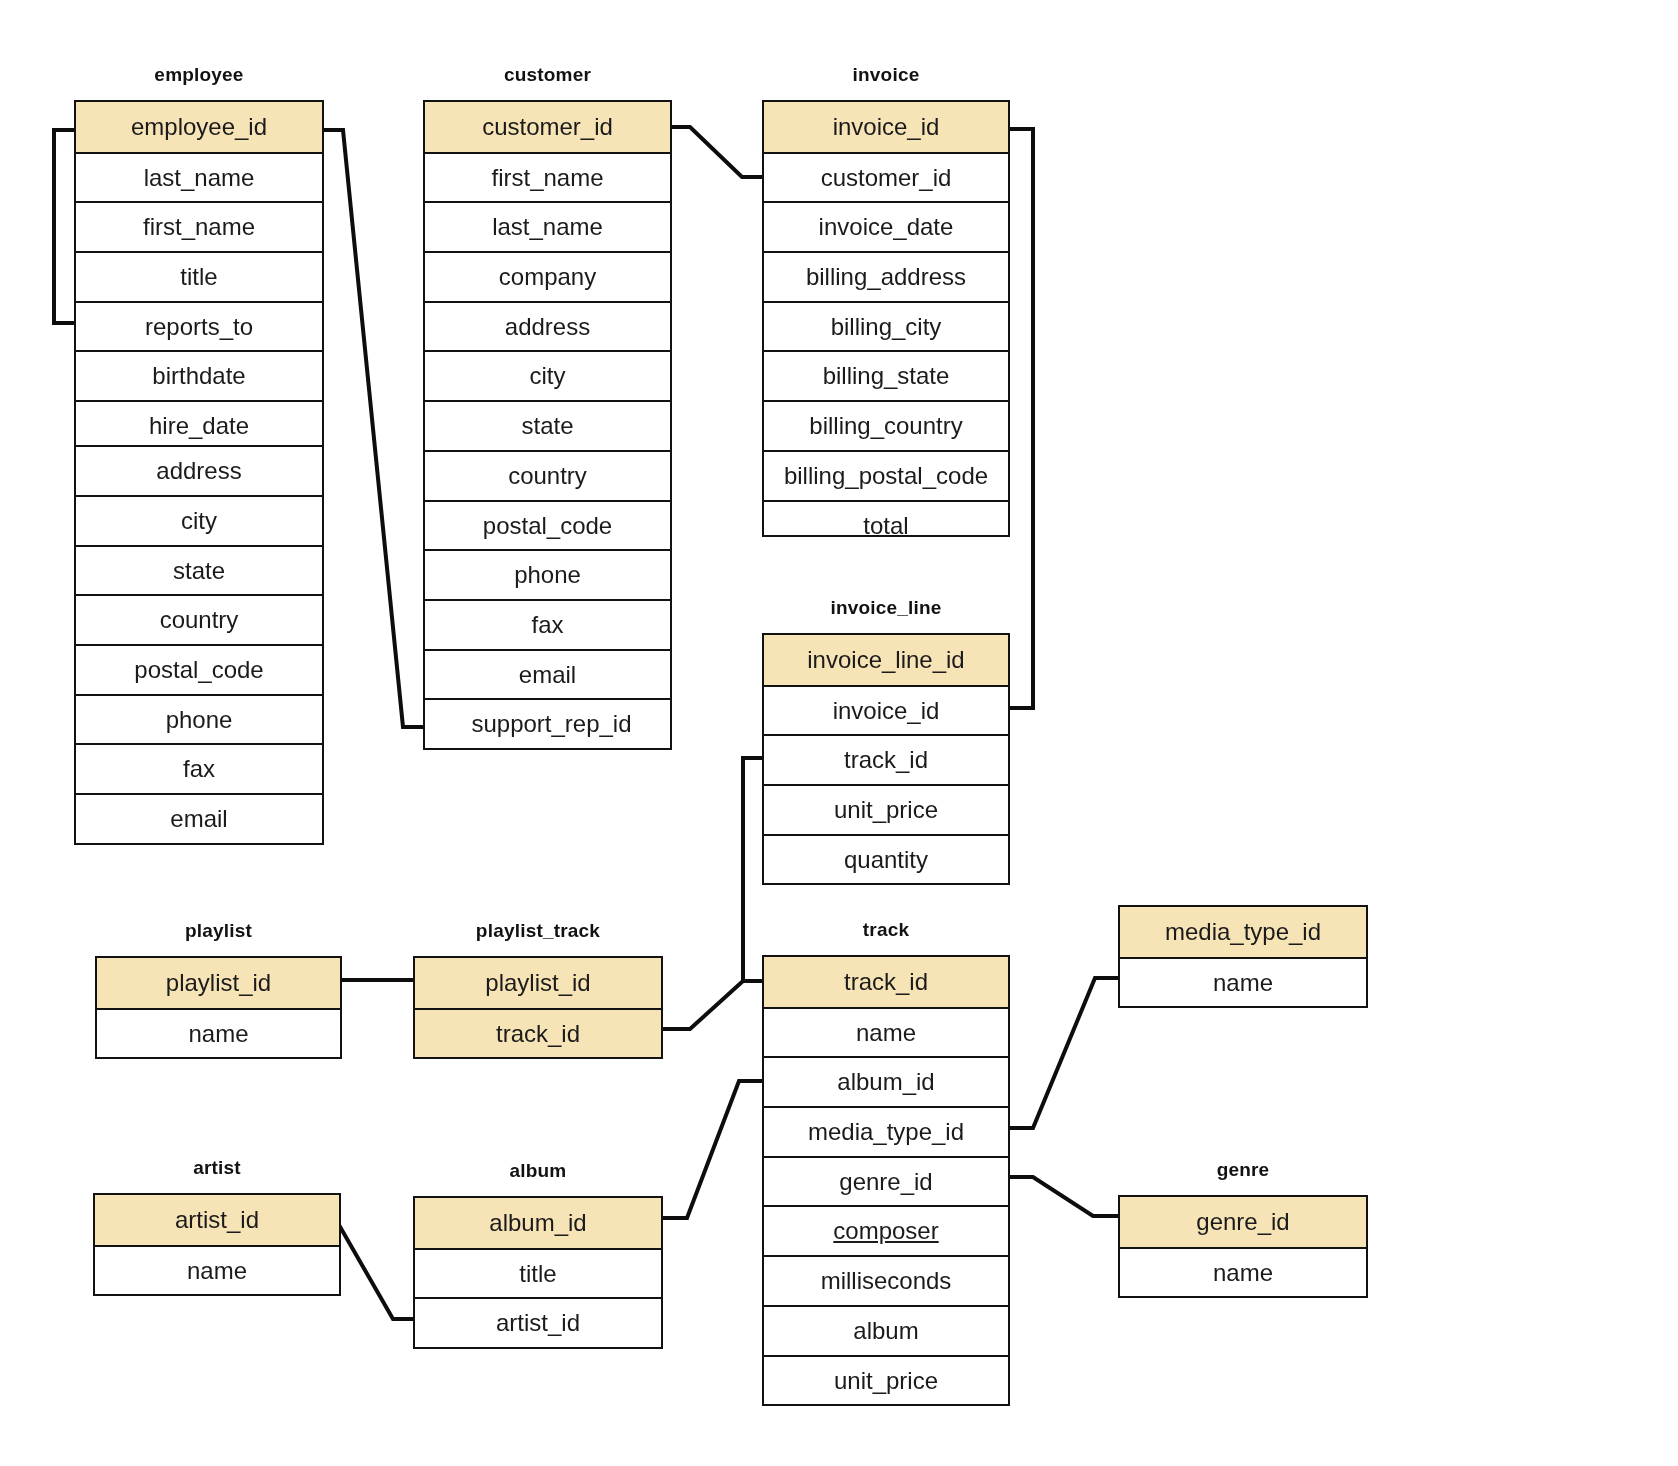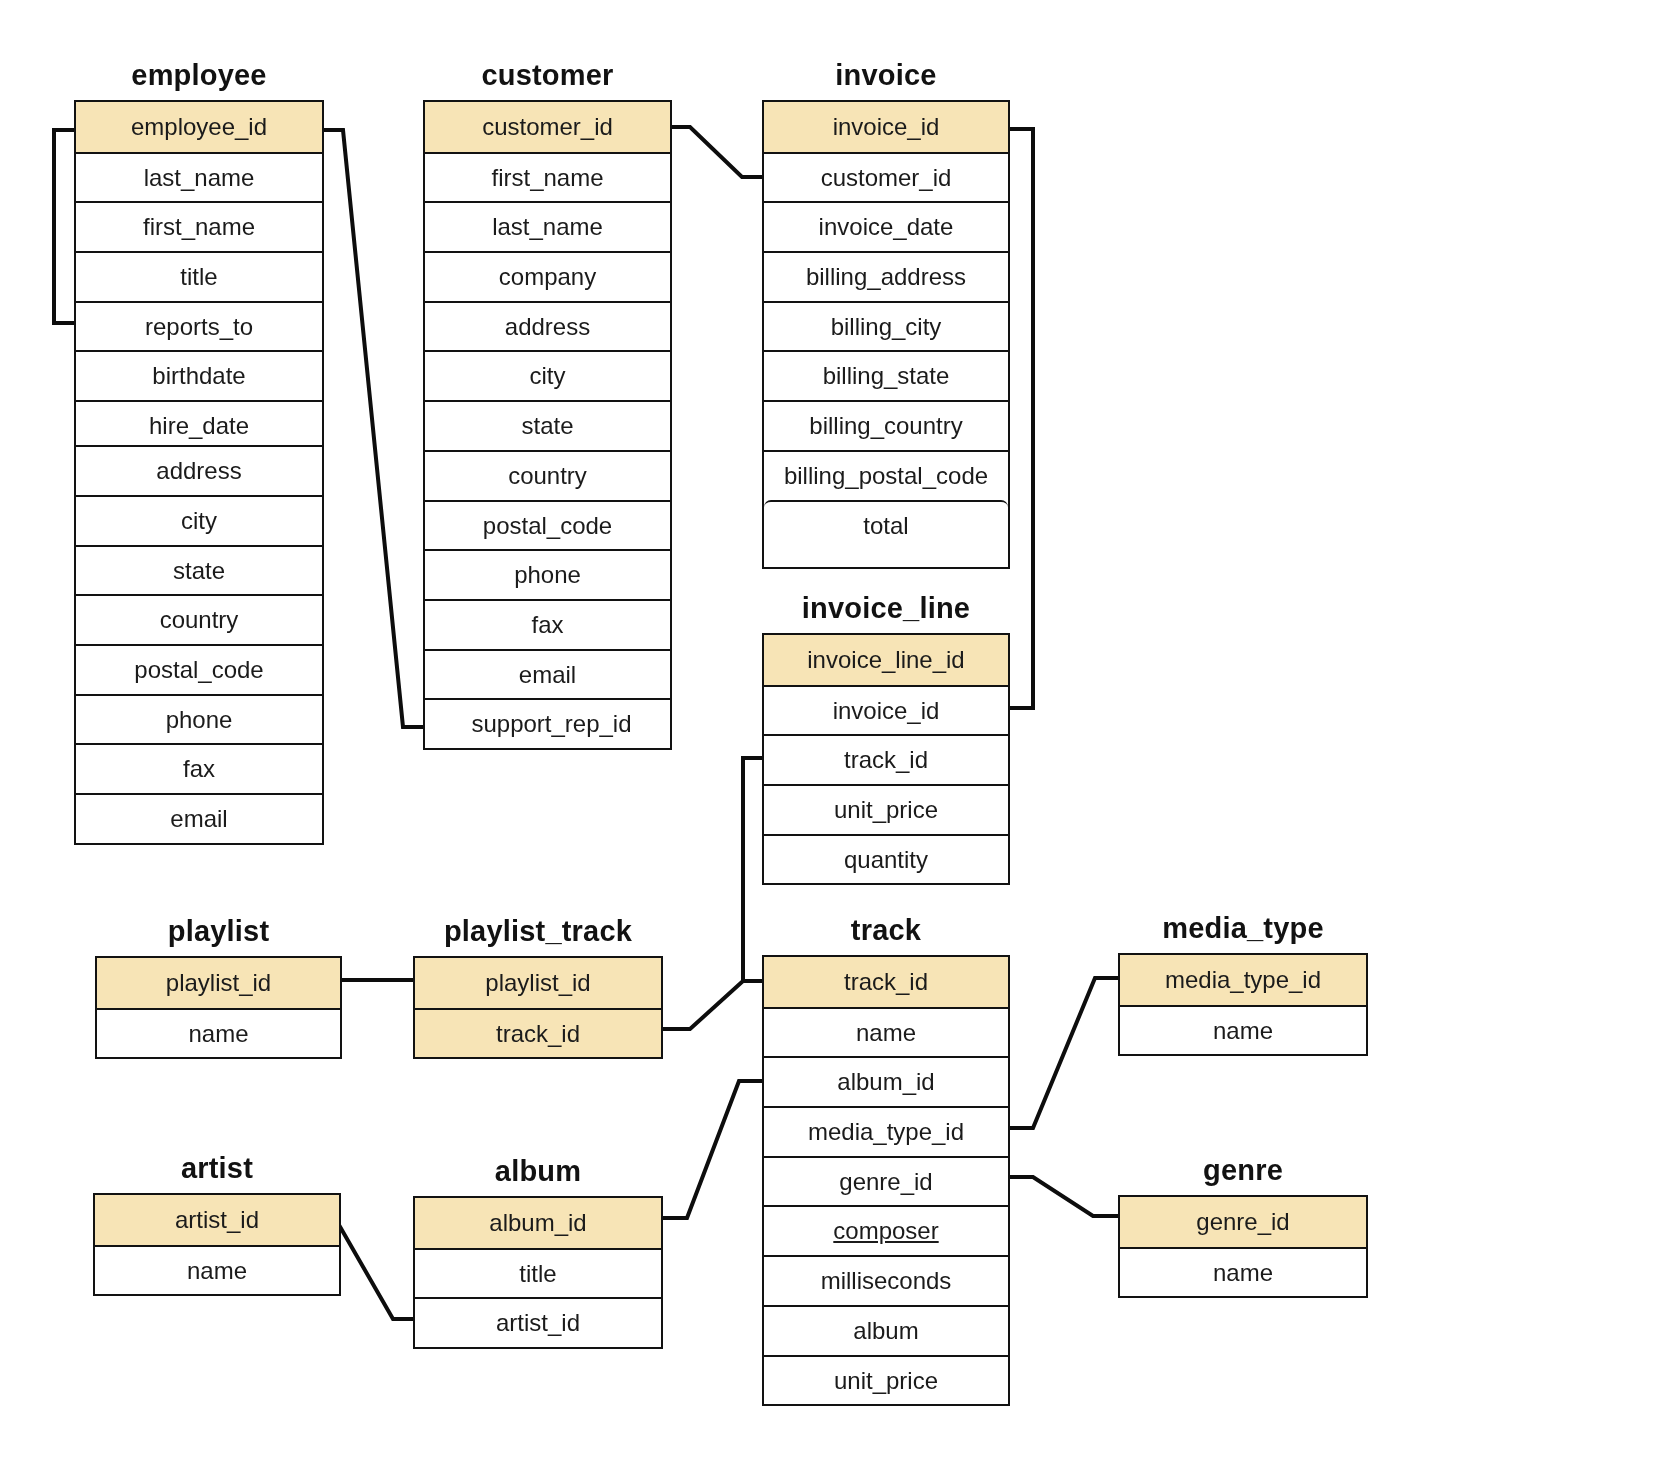--- a/index.html
+++ b/index.html
@@ -17,21 +17,21 @@
     width: 1678px; height: 1466px;
     z-index: 1;
     pointer-events: none;
   }
   .tbl { position: absolute; z-index: 2; }
   .tbl-title {
     height: 48px;
     line-height: 46px;
     text-align: center;
     font-weight: bold;
-    font-size: 29px;
+    font-size: 19px;
     color: #121212;
     letter-spacing: 0.2px;
   }
   .tbl-box {
     border: 2.5px solid #121212;
     background: #ffffff;
   }
   .row {
     box-sizing: border-box;
     border-top: 2px solid #121212;
@@ -104,21 +104,21 @@
       <div class="tbl-title">invoice</div>
       <div class="tbl-box" style="border-color: rgb(18, 18, 18);">
         <div class="row pk" style="height: 49.7px; line-height: 49.7px;"><span>invoice_id</span></div>
         <div class="row" style="height: 49.7px; line-height: 47.7px;"><span>customer_id</span></div>
         <div class="row" style="height: 49.7px; line-height: 47.7px;"><span>invoice_date</span></div>
         <div class="row" style="height: 49.7px; line-height: 47.7px;"><span>billing_address</span></div>
         <div class="row" style="height: 49.7px; line-height: 47.7px;"><span>billing_city</span></div>
         <div class="row" style="height: 49.7px; line-height: 47.7px;"><span>billing_state</span></div>
         <div class="row" style="height: 49.7px; line-height: 47.7px;"><span>billing_country</span></div>
         <div class="row" style="height: 49.7px; line-height: 47.7px;"><span>billing_postal_code</span></div>
-        <div class="row" style="height: 67px; line-height: 47.7px; border-radius: 7px;"><span>total</span></div>
+        <div class="row" style="height: 35px; line-height: 47.7px;"><span>total</span></div>
       </div>
     </div>
     <div class="tbl" style="left: 762px; top: 585px; width: 248px;">
       <div class="tbl-title">invoice_line</div>
       <div class="tbl-box" style="border-color: rgb(18, 18, 18);">
         <div class="row pk" style="height: 49.7px; line-height: 49.7px;"><span>invoice_line_id</span></div>
         <div class="row" style="height: 49.7px; line-height: 47.7px;"><span>invoice_id</span></div>
         <div class="row" style="height: 49.7px; line-height: 47.7px;"><span>track_id</span></div>
         <div class="row" style="height: 49.7px; line-height: 47.7px;"><span>unit_price</span></div>
         <div class="row" style="height: 49.7px; line-height: 47.7px;"><span>quantity</span></div>
@@ -146,21 +146,20 @@
         <div class="row" style="height: 49.7px; line-height: 47.7px;"><span>album_id</span></div>
         <div class="row" style="height: 49.7px; line-height: 47.7px;"><span>media_type_id</span></div>
         <div class="row" style="height: 49.7px; line-height: 47.7px;"><span>genre_id</span></div>
         <div class="row" style="height: 49.7px; line-height: 47.7px; text-decoration: underline;"><span>composer</span></div>
         <div class="row" style="height: 49.7px; line-height: 47.7px;"><span>milliseconds</span></div>
         <div class="row" style="height: 49.7px; line-height: 47.7px;"><span>album</span></div>
         <div class="row" style="height: 49.7px; line-height: 47.7px;"><span>unit_price</span></div>
       </div>
     </div>
     <div class="tbl" style="left: 1118px; top: 905px; width: 250px;">
-      <div class="tbl-title">media_type</div>
       <div class="tbl-box" style="border-color: rgb(18, 18, 18);">
         <div class="row pk" style="height: 49.7px; line-height: 49.7px;"><span>media_type_id</span></div>
         <div class="row" style="height: 49.7px; line-height: 47.7px;"><span>name</span></div>
       </div>
     </div>
     <div class="tbl" style="left: 1118px; top: 1147px; width: 250px;">
       <div class="tbl-title">genre</div>
       <div class="tbl-box" style="border-color: rgb(18, 18, 18);">
         <div class="row pk" style="height: 49.7px; line-height: 49.7px;"><span>genre_id</span></div>
         <div class="row" style="height: 49.7px; line-height: 47.7px;"><span>name</span></div>

